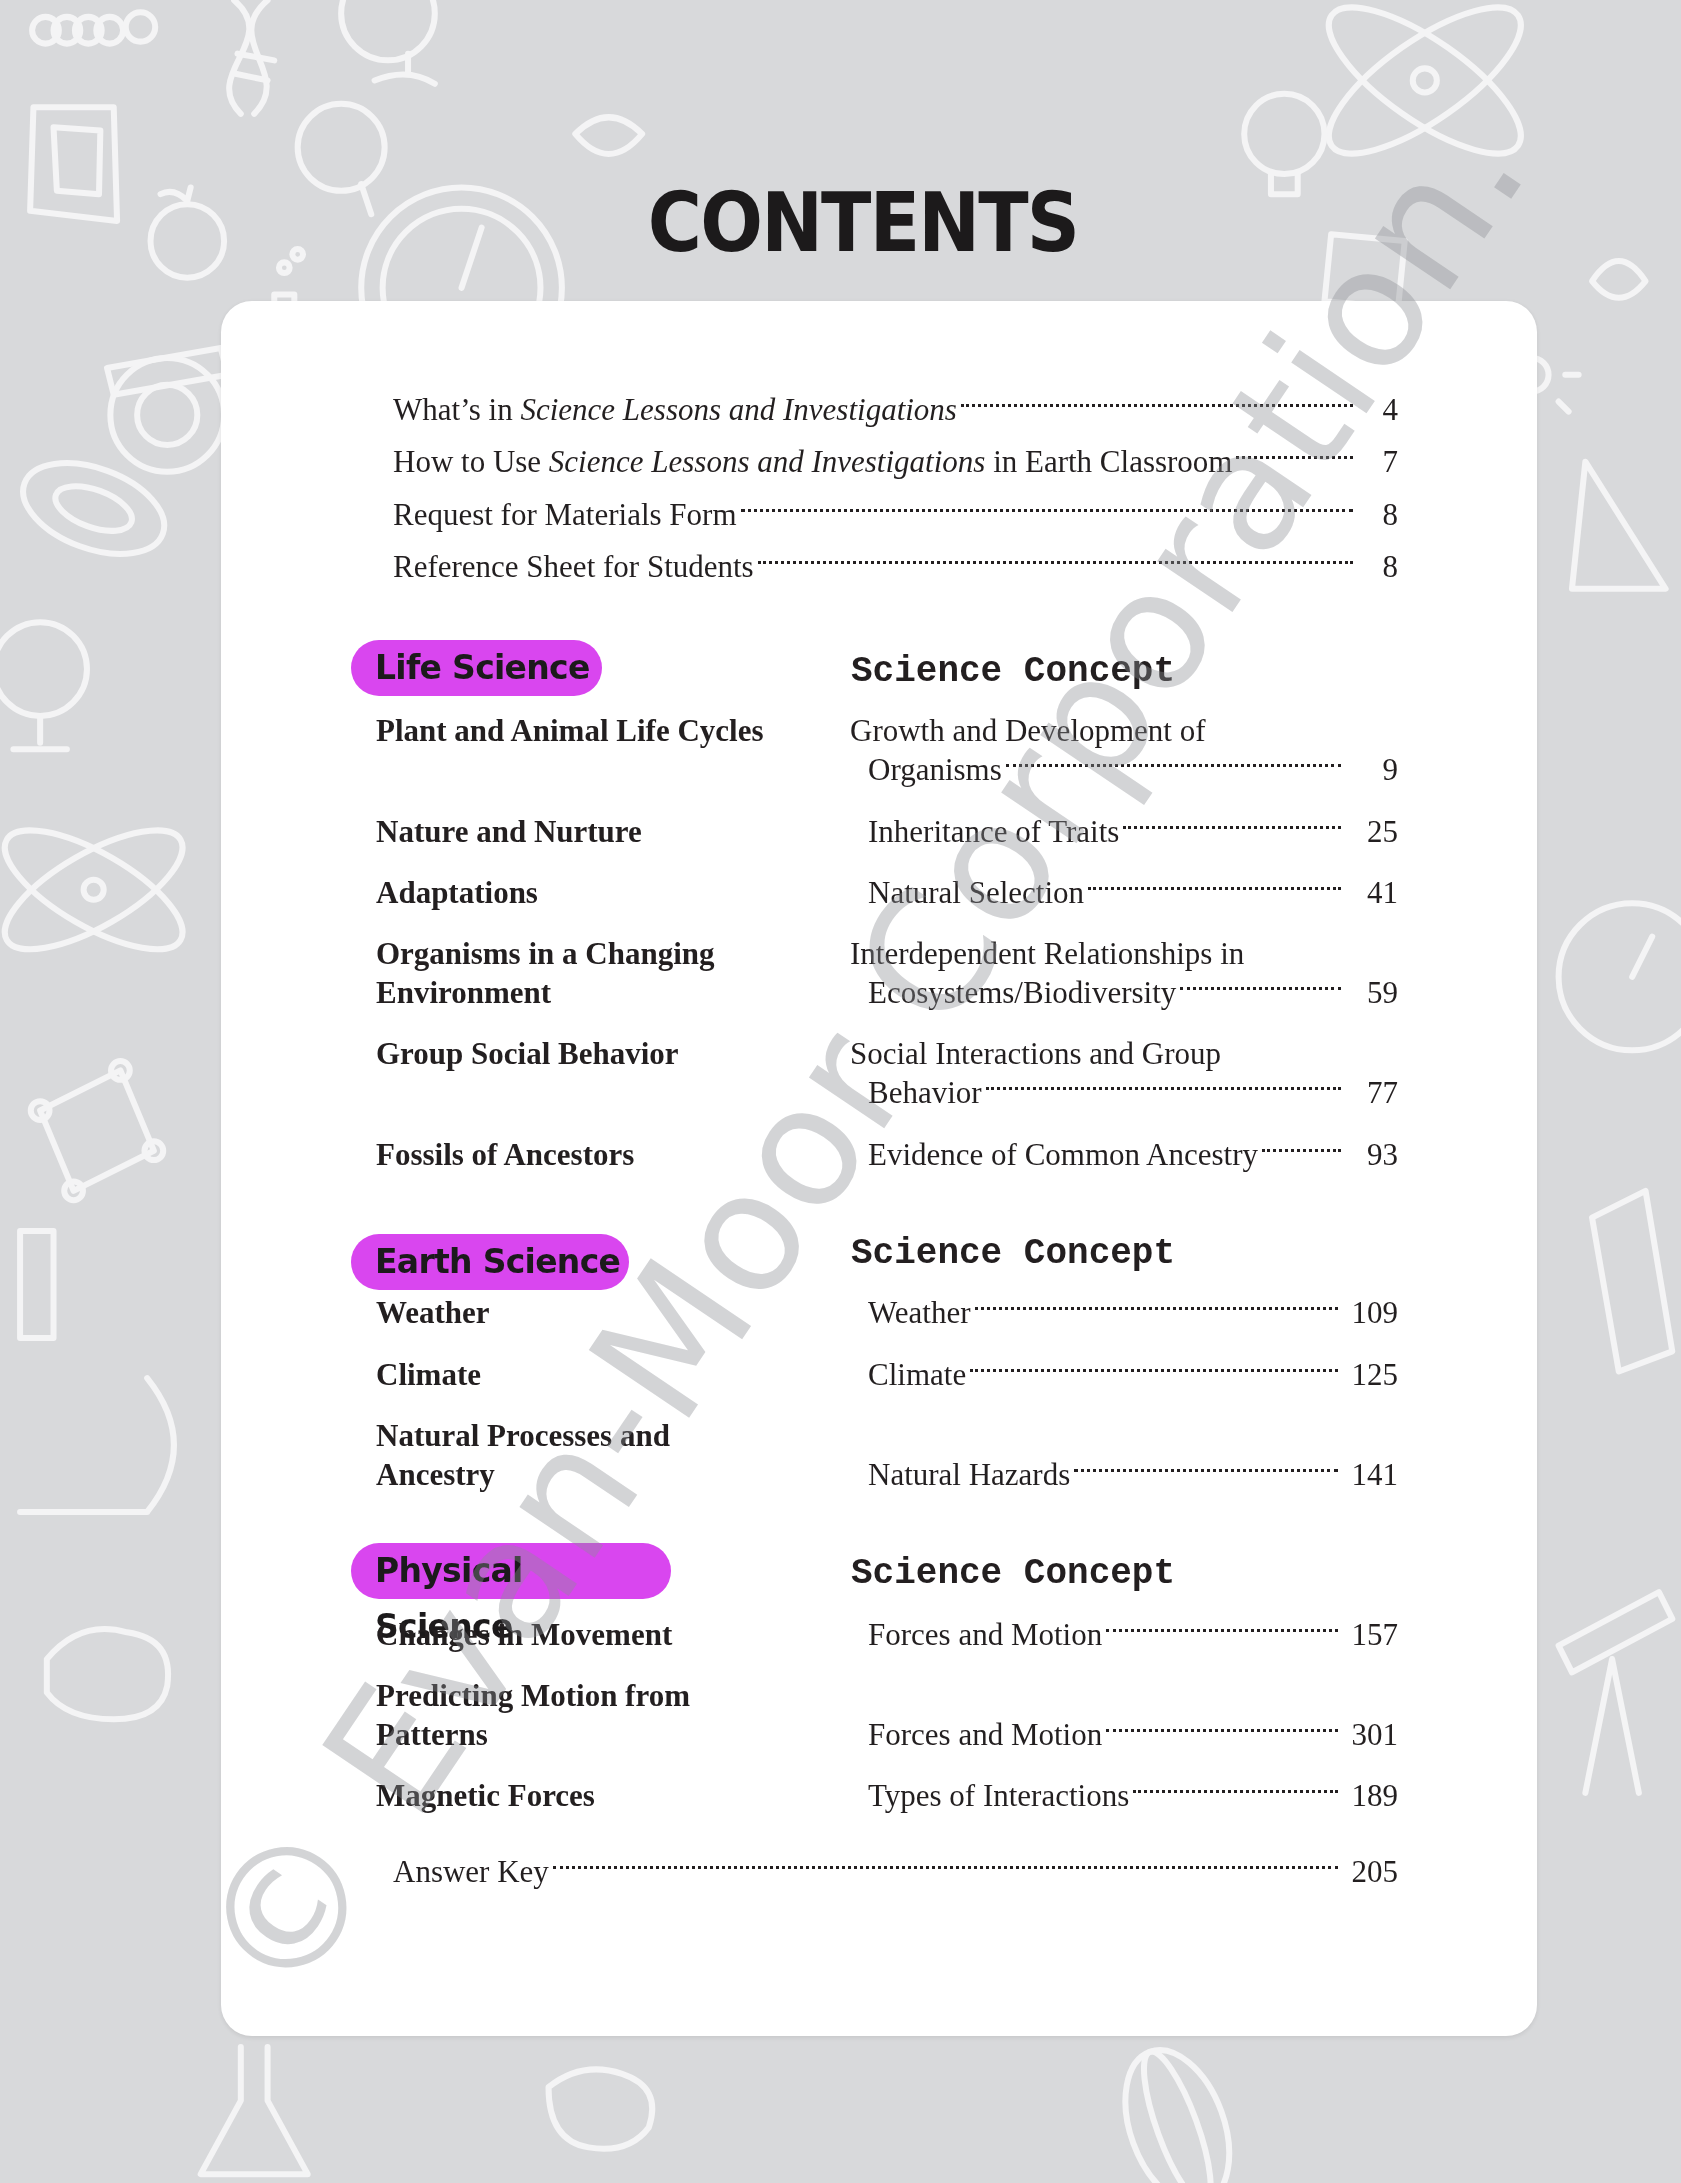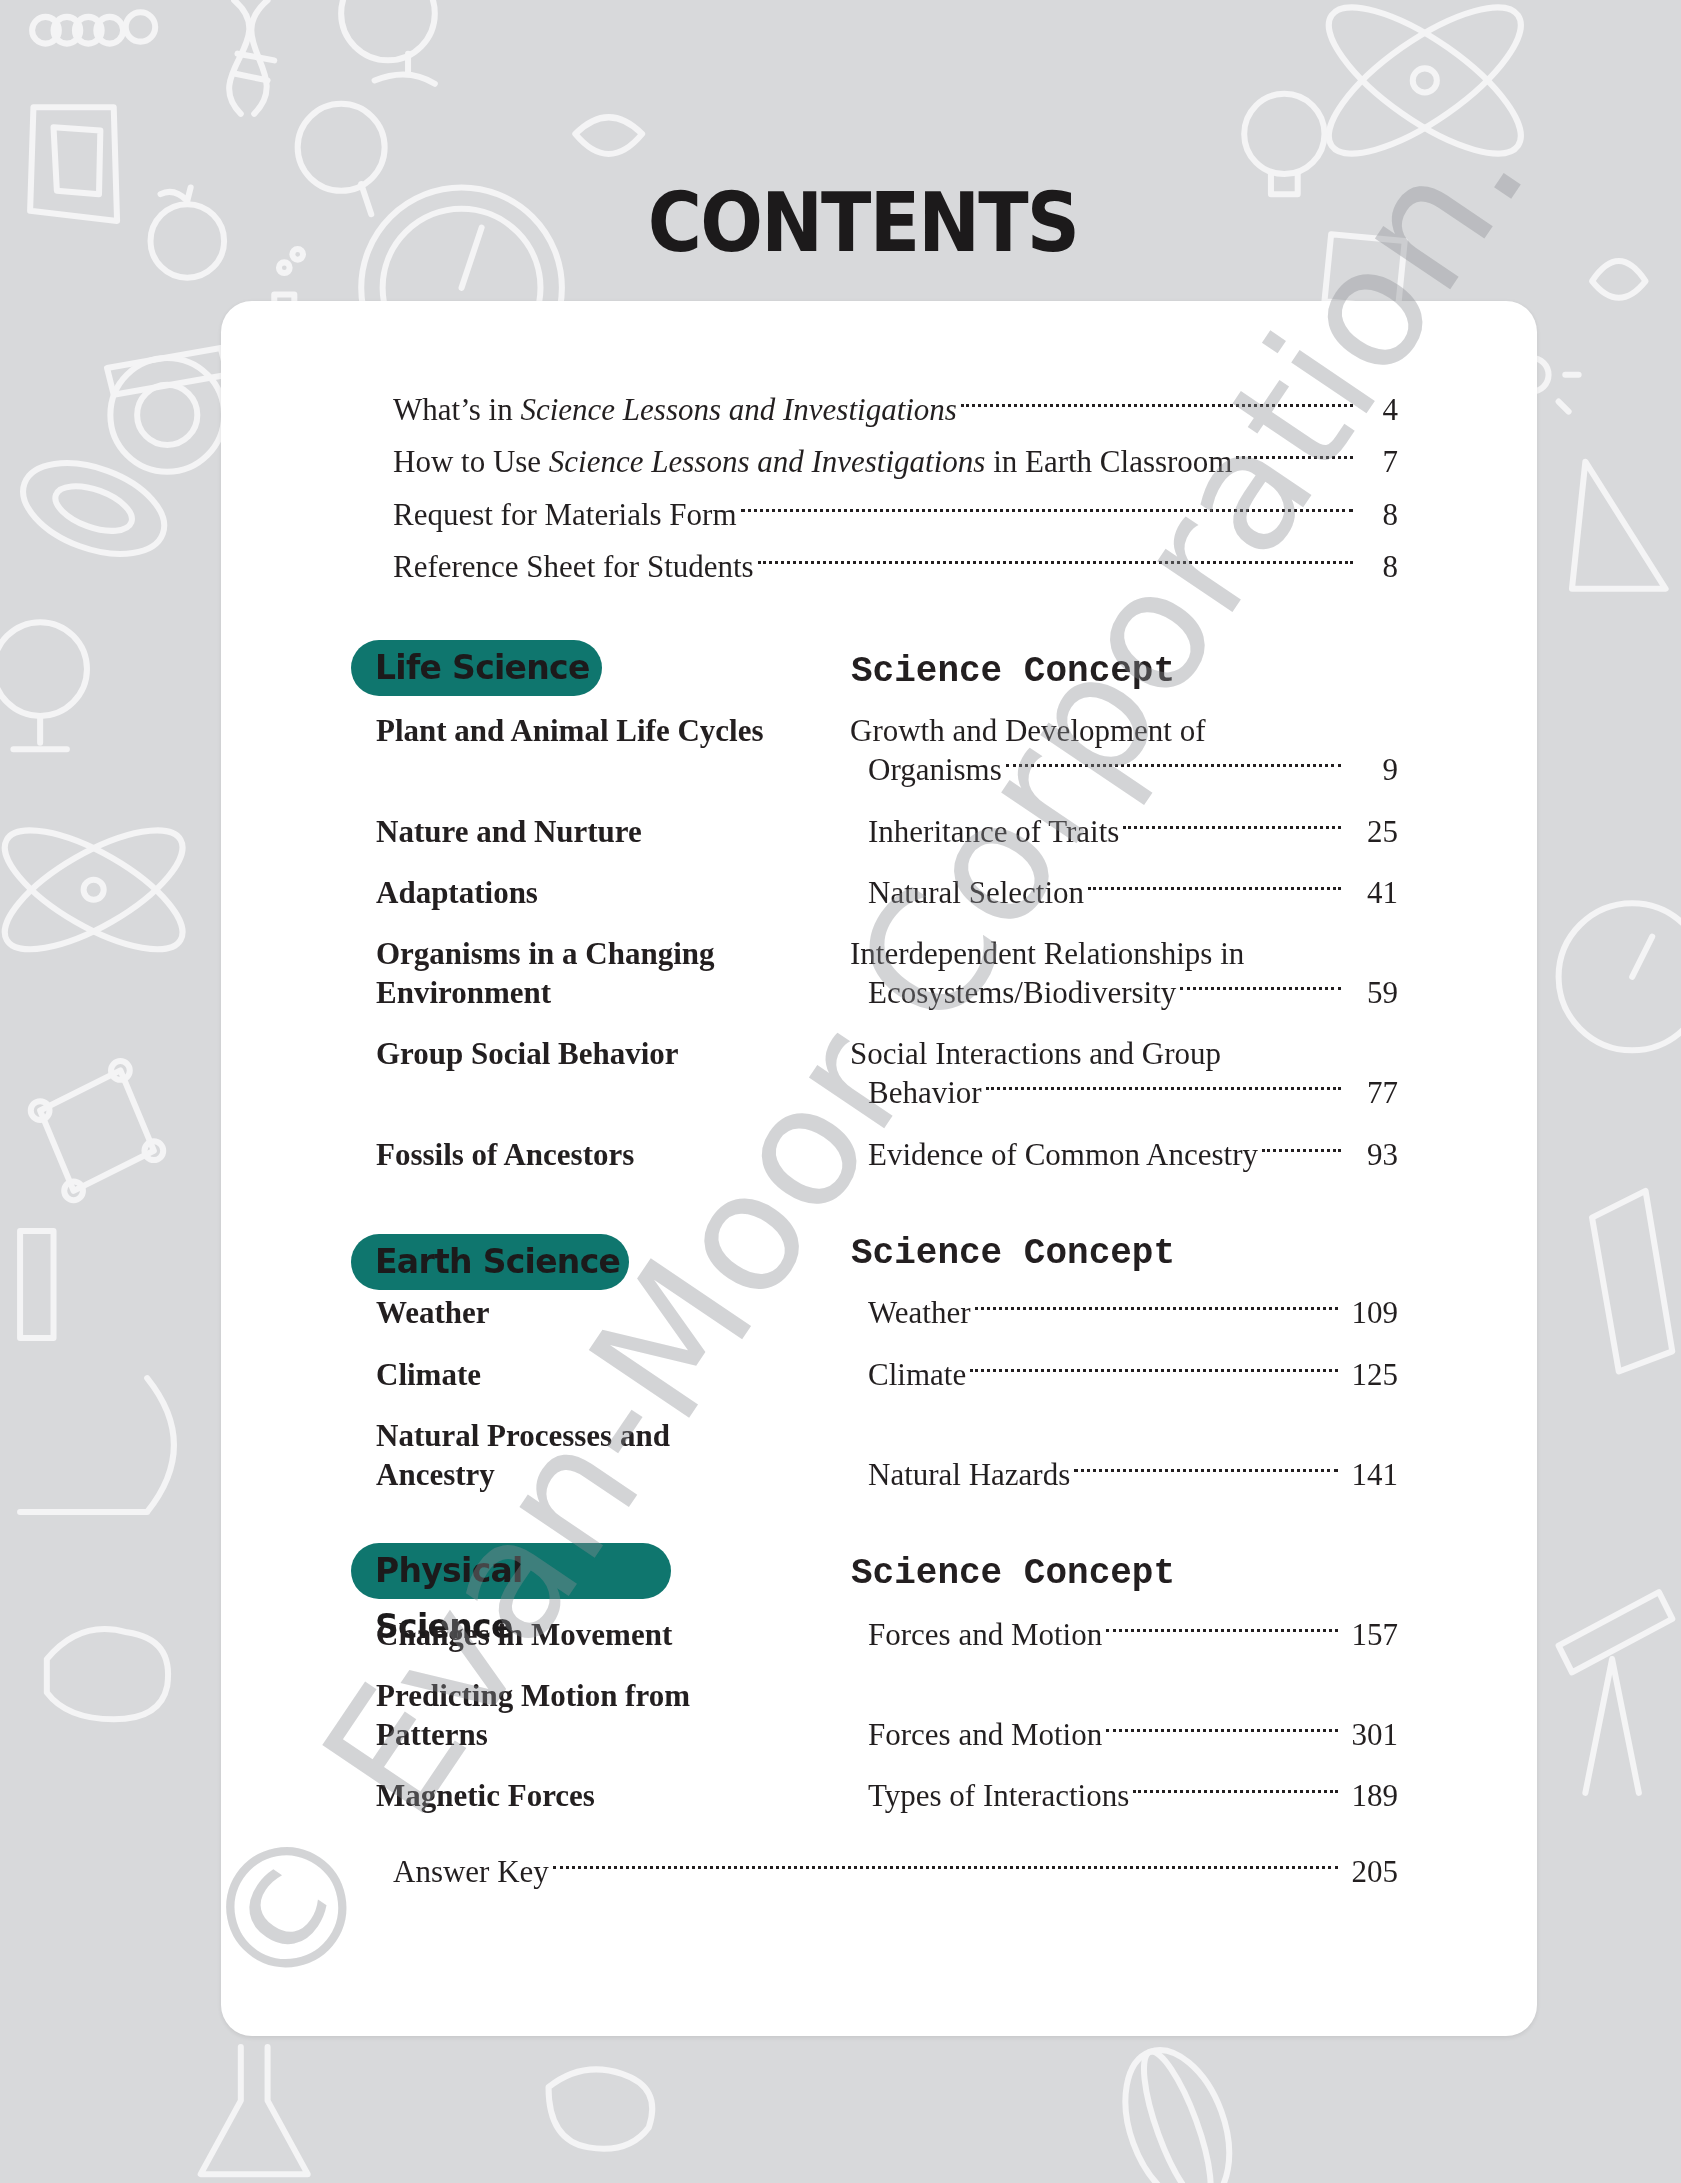--- a/index.html
+++ b/index.html
@@ -29,21 +29,21 @@
   .leader .txt { white-space: nowrap; padding-right: 4px; }
   .leader .dots {
     flex: 1; border-bottom: 3.3px dotted #231f20; margin-bottom: 8px; height: 0; min-width: 6.7px;
   }
   .leader .pg { white-space: nowrap; text-align: right; padding-left: 5.4px; }
   .leader .pg.w1 { min-width: 40px; }
   .leader .pg.w2 { min-width: 52px; }
   .leader .pg.w3 { min-width: 55px; }
   .bold { font-weight: bold; }
   .pill {
-    position: absolute; height: 56px; border-radius: 28px; background: #0f766e; z-index: 3;
+    position: absolute; height: 56px; border-radius: 28px; background: #d946ef; z-index: 3;
     font-family: "DejaVu Sans", "Liberation Sans", sans-serif; font-weight: bold; font-size: 33px;
     line-height: 56px; padding-left: 24px; box-sizing: border-box; color: #1c1a1b; letter-spacing: -0.7px;
   }
   .concept-head {
     position: absolute; font-weight: bold; font-size: 36px; line-height: 39px; z-index: 3; font-family: Liberation Mono, monospace;
   }
   .watermark {
     position: absolute; left: 863px; top: 1057px; z-index: 4;
     transform: translate(-50%, -50%) rotate(-56deg);
     font-family: "DejaVu Sans", "Liberation Sans", sans-serif; font-size: 166px;

